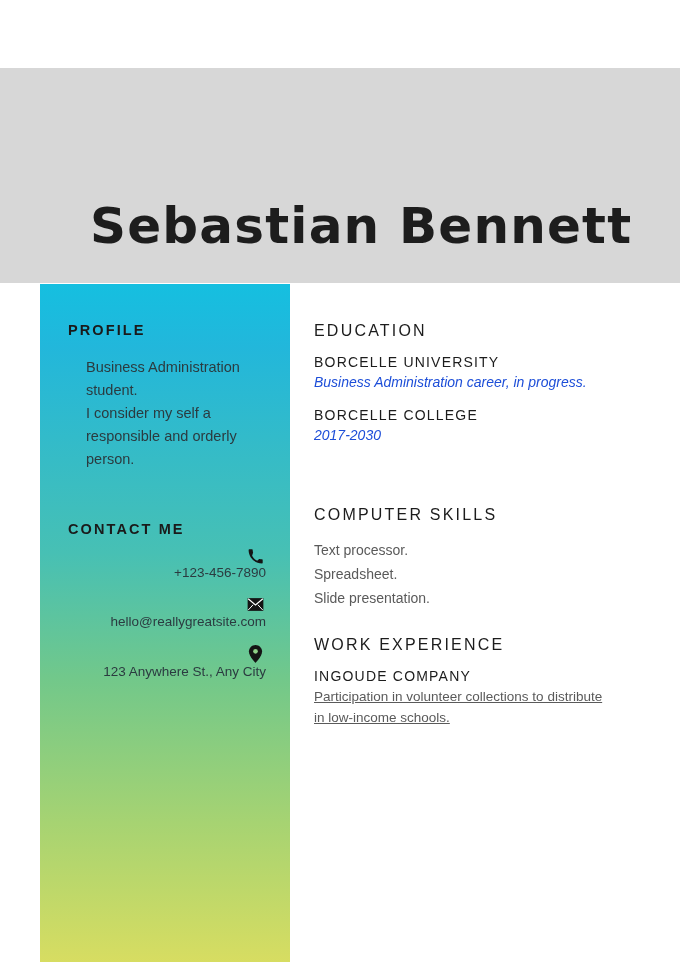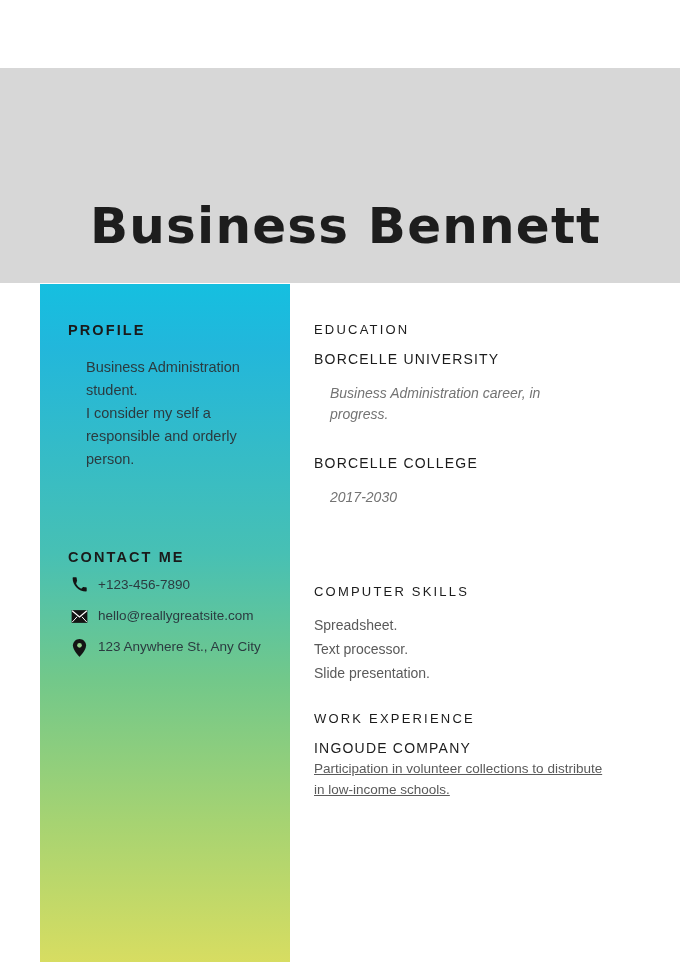--- a/index.html
+++ b/index.html
@@ -66,26 +66,27 @@
   }
   .side-body {
     font-size: 14.5px;
     line-height: 23px;
     color: #2b3b40;
     margin: 18px;
   }
   .side-body div { white-space: normal; }
 
   .contact-block {
-    margin-top: 78px;
+    margin-top: 50px;
   }
   .contact-row {
     display: flex;
-    align-items: flex-start;
+    align-items: flex-end;
     margin-bottom: 13px;
+    flex-direction: column;
   }
   .contact-icon {
     width: 22px;
     min-width: 22px;
     padding-top: 1px;
     display: flex;
     justify-content: center;
   }
   .contact-text {
     font-size: 13.5px;
@@ -96,39 +97,39 @@
 
   
   .main {
     position: absolute;
     left: 314px;
     top: 322px;
     width: 300px;
   }
   .sec { margin-bottom: 0; }
   .sec-heading {
-    font-size: 13px;
+    font-size: 16px;
     font-weight: normal;
     letter-spacing: 2.2px;
     color: #1c1c1c;
     margin: 0 0 14px 0;
   }
   .entry-title {
     font-size: 14px;
     font-weight: normal;
     letter-spacing: 1.2px;
     color: #1c1c1c;
     margin: 0 0 2px 0;
   }
   .entry-desc {
     font-size: 14px;
     font-style: italic;
     line-height: 21px;
-    color: #737373;
-    margin: 16px;
+    color: #1d4ed8;
+    margin: 0;
   }
   .plain-line {
     font-size: 14px;
     line-height: 24px;
     color: #5a5a5a;
   }
   .body-para {
     font-size: 13.5px;
     line-height: 21px;
     color: #5a5a5a;
@@ -136,21 +137,21 @@
     text-decoration: underline;
   }
   .gap-sm { height: 14px; }
   .gap-md { height: 26px; }
   .gap-lg { height: 34px; }
 </style>
 </head>
 <body>
 
 <div class="header-band">
-  <h1 class="header-name">Business Bennett</h1>
+  <h1 class="header-name">Sebastian Bennett</h1>
 </div>
 
 <div class="sidebar">
 
   <div>
     <div class="side-heading">PROFILE</div>
     <div class="side-body">
       <div>Business Administration student.</div>
       <div>I consider my self a responsible and orderly person.</div>
     </div>
@@ -207,22 +208,22 @@
     </div>
   </div>
 
   <div class="gap-lg"></div>
 
 
   <div class="gap-md"></div>
 
   <div class="sec">
     <div class="sec-heading">COMPUTER SKILLS</div>
+    <div class="plain-line">Text processor.</div>
     <div class="plain-line">Spreadsheet.</div>
-    <div class="plain-line">Text processor.</div>
     <div class="plain-line">Slide presentation.</div>
   </div>
 
   <div class="gap-md"></div>
 
   <div class="sec">
     <div class="sec-heading">WORK EXPERIENCE</div>
     <div>
       <div class="entry-title">INGOUDE COMPANY</div>
       <div class="body-para">Participation in volunteer collections to distribute in low-income schools.</div>

